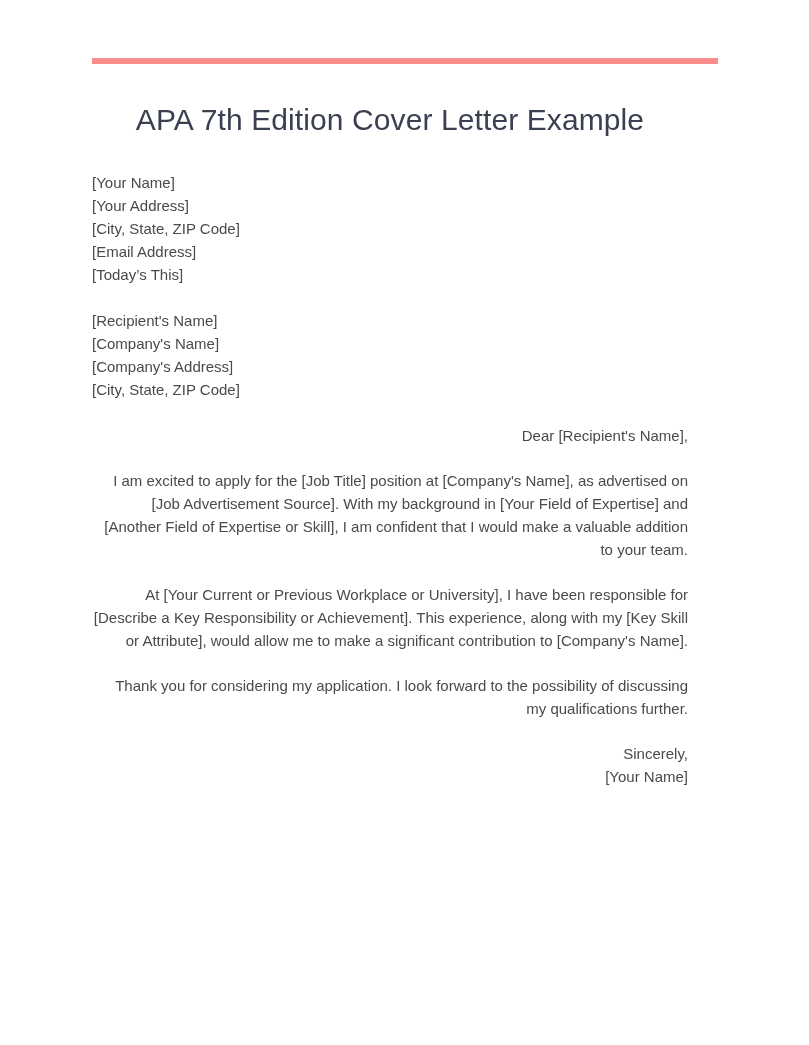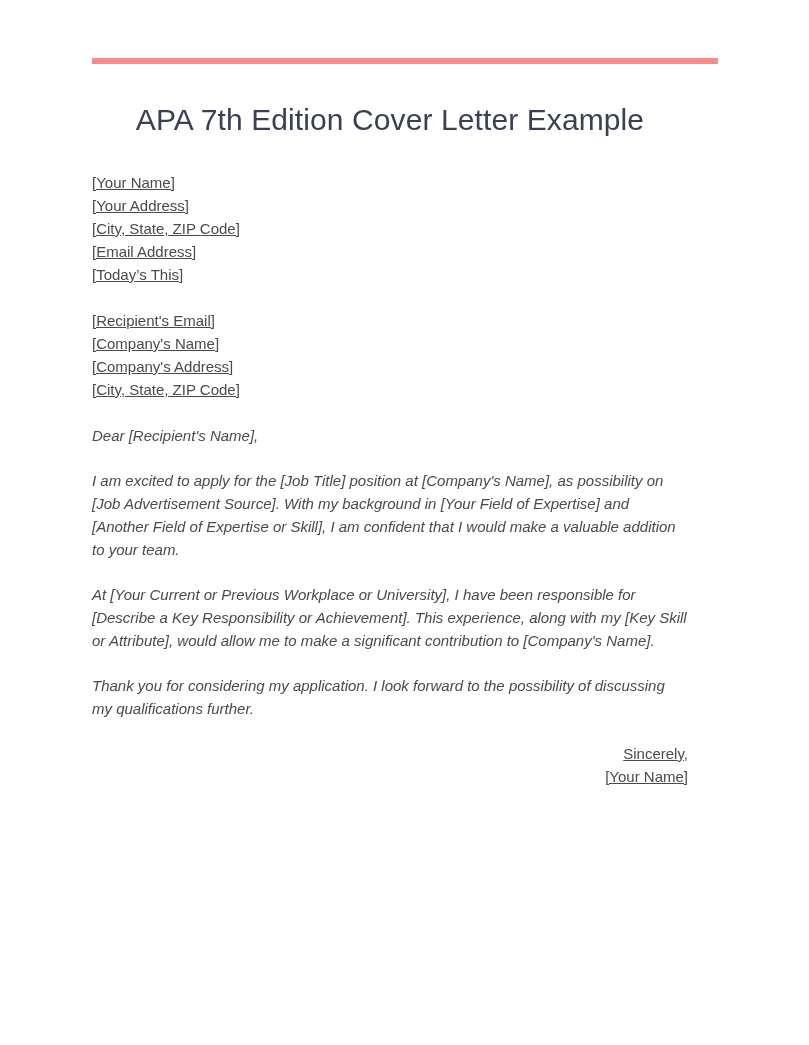--- a/index.html
+++ b/index.html
@@ -47,34 +47,32 @@
   }
   .letter-body {
     margin-top: 33px;
     width: 596px;
     font-size: 15px;
     line-height: 23px;
     color: #4a4a4a;
   }
   .block {
     margin: 0 0 23px 0;
-    text-decoration: underline;
   }
   .block:last-child {
     margin-bottom: 0;
     text-align: right;
   }
   .line {
     display: block;
     white-space: pre-wrap;
   }
   .para {
     margin: 8px 0 22px 0;
-    text-align: left;
-    font-style: italic;
+    text-align: right;
   }
 </style>
 </head>
 <body>
 
 <div class="page">
   <div class="content">
 
     <div class="accent-bar"></div>
 
@@ -84,29 +82,29 @@
 
       <div class="block">
         <span class="line">[Your Name]</span>
         <span class="line">[Your Address]</span>
         <span class="line">[City, State, ZIP Code]</span>
         <span class="line">[Email Address]</span>
         <span class="line">[Today’s This]</span>
       </div>
 
       <div class="block">
-        <span class="line">[Recipient's Email]</span>
+        <span class="line">[Recipient's Name]</span>
         <span class="line">[Company's Name]</span>
         <span class="line">[Company's Address]</span>
         <span class="line">[City, State, ZIP Code]</span>
       </div>
 
       <p class="para">Dear [Recipient's Name],</p>
 
-      <p class="para">I am excited to apply for the [Job Title] position at [Company's Name], as possibility on [Job Advertisement Source]. With my background in [Your Field of Expertise] and [Another Field of Expertise or Skill], I am confident that I would make a valuable addition to your team.</p>
+      <p class="para">I am excited to apply for the [Job Title] position at [Company's Name], as advertised on [Job Advertisement Source]. With my background in [Your Field of Expertise] and [Another Field of Expertise or Skill], I am confident that I would make a valuable addition to your team.</p>
       <p class="para">At [Your Current or Previous Workplace or University], I have been responsible for [Describe a Key Responsibility or Achievement]. This experience, along with my [Key Skill or Attribute], would allow me to make a significant contribution to [Company's Name].</p>
       <p class="para">Thank you for considering my application. I look forward to the possibility of discussing my qualifications further.</p>
 
       <div class="block">
         <span class="line">Sincerely,</span>
         <span class="line">[Your Name]</span>
       </div>
 
     </div>
   </div>

